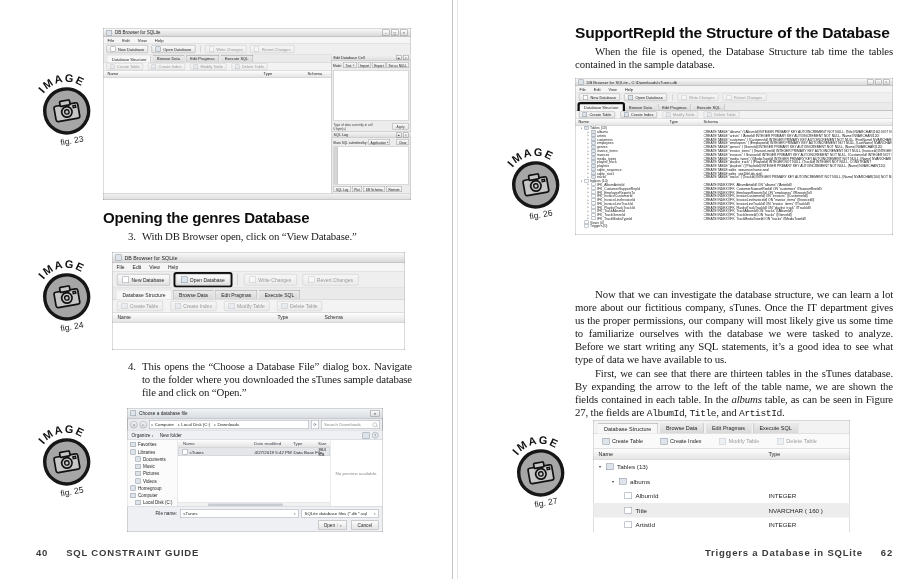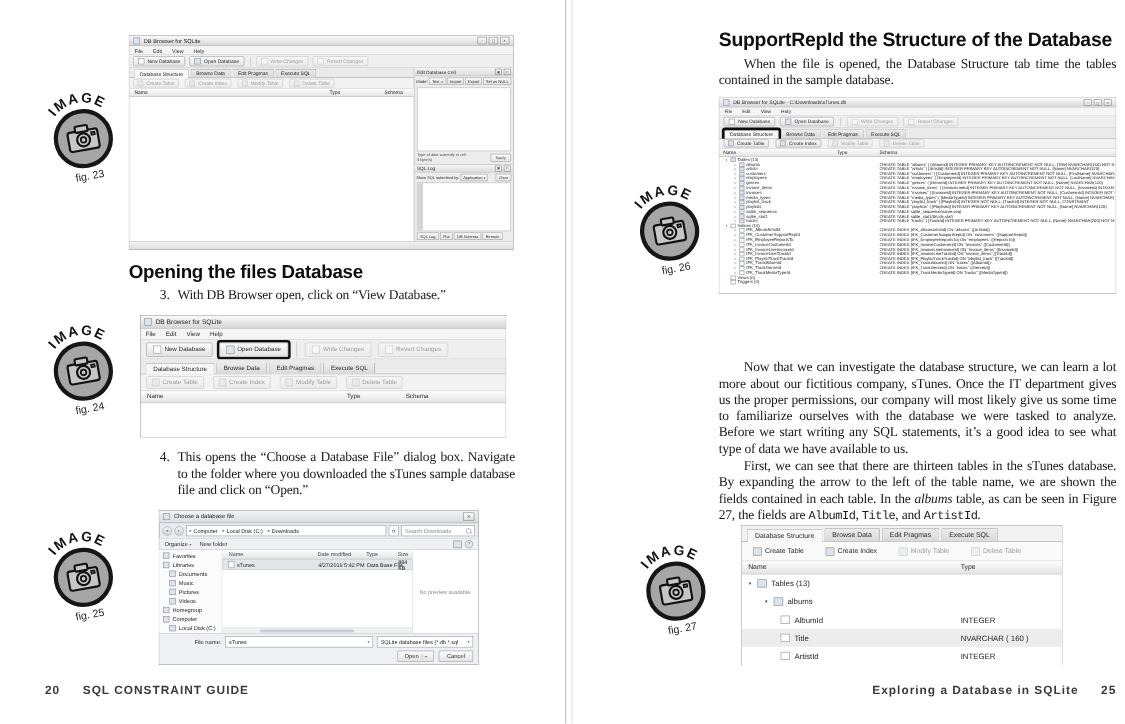--- a/index.html
+++ b/index.html
@@ -310,21 +310,21 @@
               <span class="tinybtn" style="height:10px;padding:0 4px;">DB Schema</span>
               <span class="tinybtn" style="height:10px;padding:0 4px;">Remote</span>
             </div>
       </div>
     </div>
     <div style="height:12px;background:linear-gradient(#f2f2f2,#dedede);border-top:1px solid #c2c2c2;flex:none;"></div>
   </div>
  </div>
 </div>
 
-<div class="abs h1" style="left:103px;top:209px;font-size:15px;">Opening the files Database</div>
+<div class="abs h1" style="left:103px;top:209px;font-size:15px;">Opening the genres Database</div>
 
 <div class="abs step" style="left:120px;top:230px;width:292px;">
   <span class="num" style="font-size:10.8px;">3.</span>
   <span class="txt">With DB Browser open, click on “View Database.”</span>
 </div>
 
 <div class="fig" style="left:112px;top:252px;width:293px;height:98px;">
  <div class="x2">
   <div class="win">
     <div class="tb" style="height:20px;font-size:10.5px;">
@@ -531,21 +531,21 @@
         <span class="tinybtn" style="height:16px;padding:0 12px;font-size:9.3px;">
               <span>Cancel</span>
             </span>
       </div>
     </div>
   </div>
  </div>
 </div>
 
 <div class="abs foot" style="left:36px;top:547px;">
-  <span>20</span>
+  <span>40</span>
   <span>SQL CONSTRAINT GUIDE</span>
 </div>
 
 <div class="ab
 s h1 abs" style="left:575px;top:24px;font-size:15.5px;">SupportRepId the Structure of the Database</div>
 <div class="abs body" style="left:575px;top:45px;width:318px;">
   <p>When the file is opened, the Database Structure tab time the tables contained in the sample database.</p>
 </div>
 
 <div class="fig" style="left:575px;top:78px;width:318px;height:157px;">
@@ -867,15 +867,15 @@
         <i class="mi doc"></i>
             <span>ArtistId</span>
             <span class="typecol">INTEGER</span>
       </div>
     </div>
   </div>
  </div>
 </div>
 
 <div class="abs foot" style="left:450px;top:547px;width:443px;justify-content:flex-end;">
-  <span>Exploring a Database in SQLite</span>
-  <span>25</span>
+  <span>Triggers a Database in SQLite</span>
+  <span>62</span>
 </div>
 
 </body></html>

